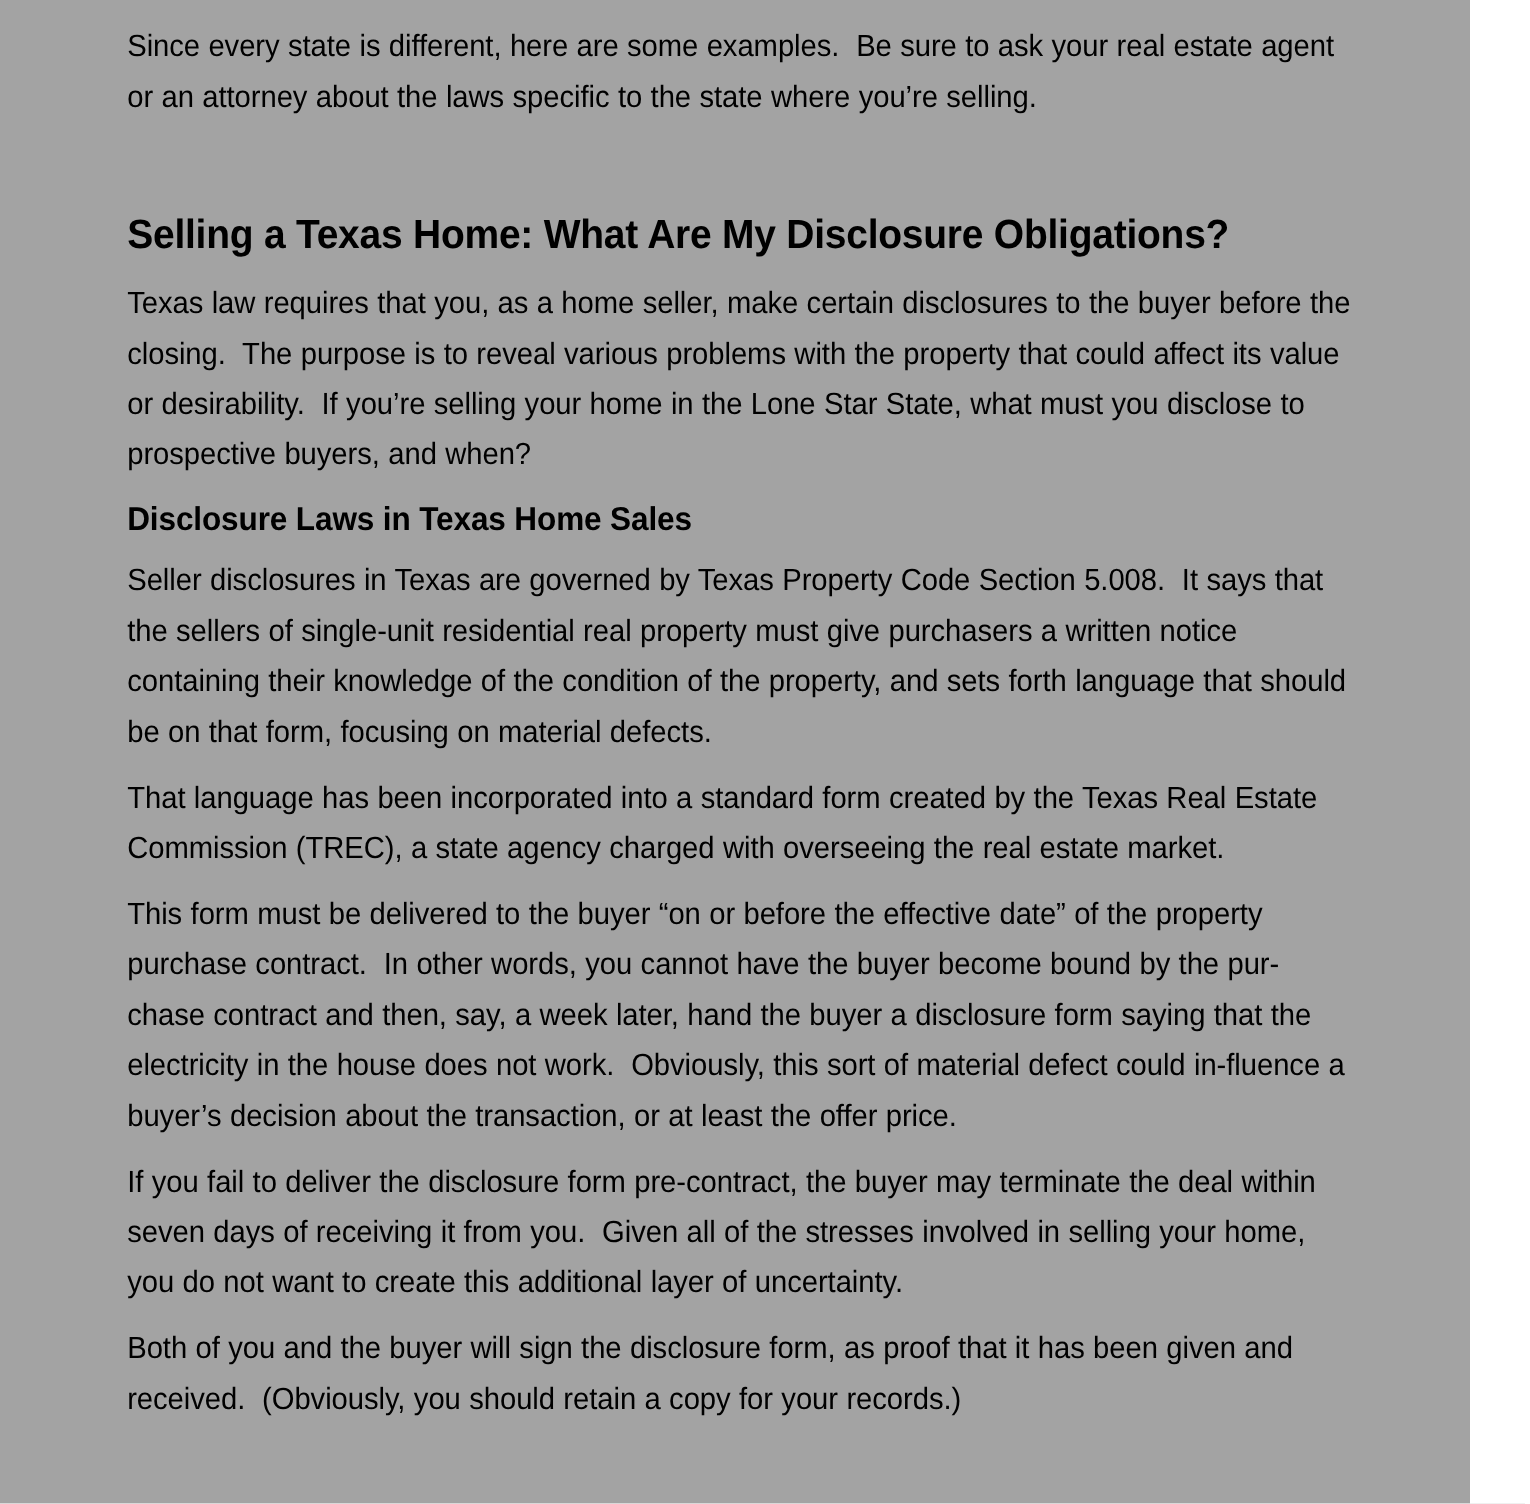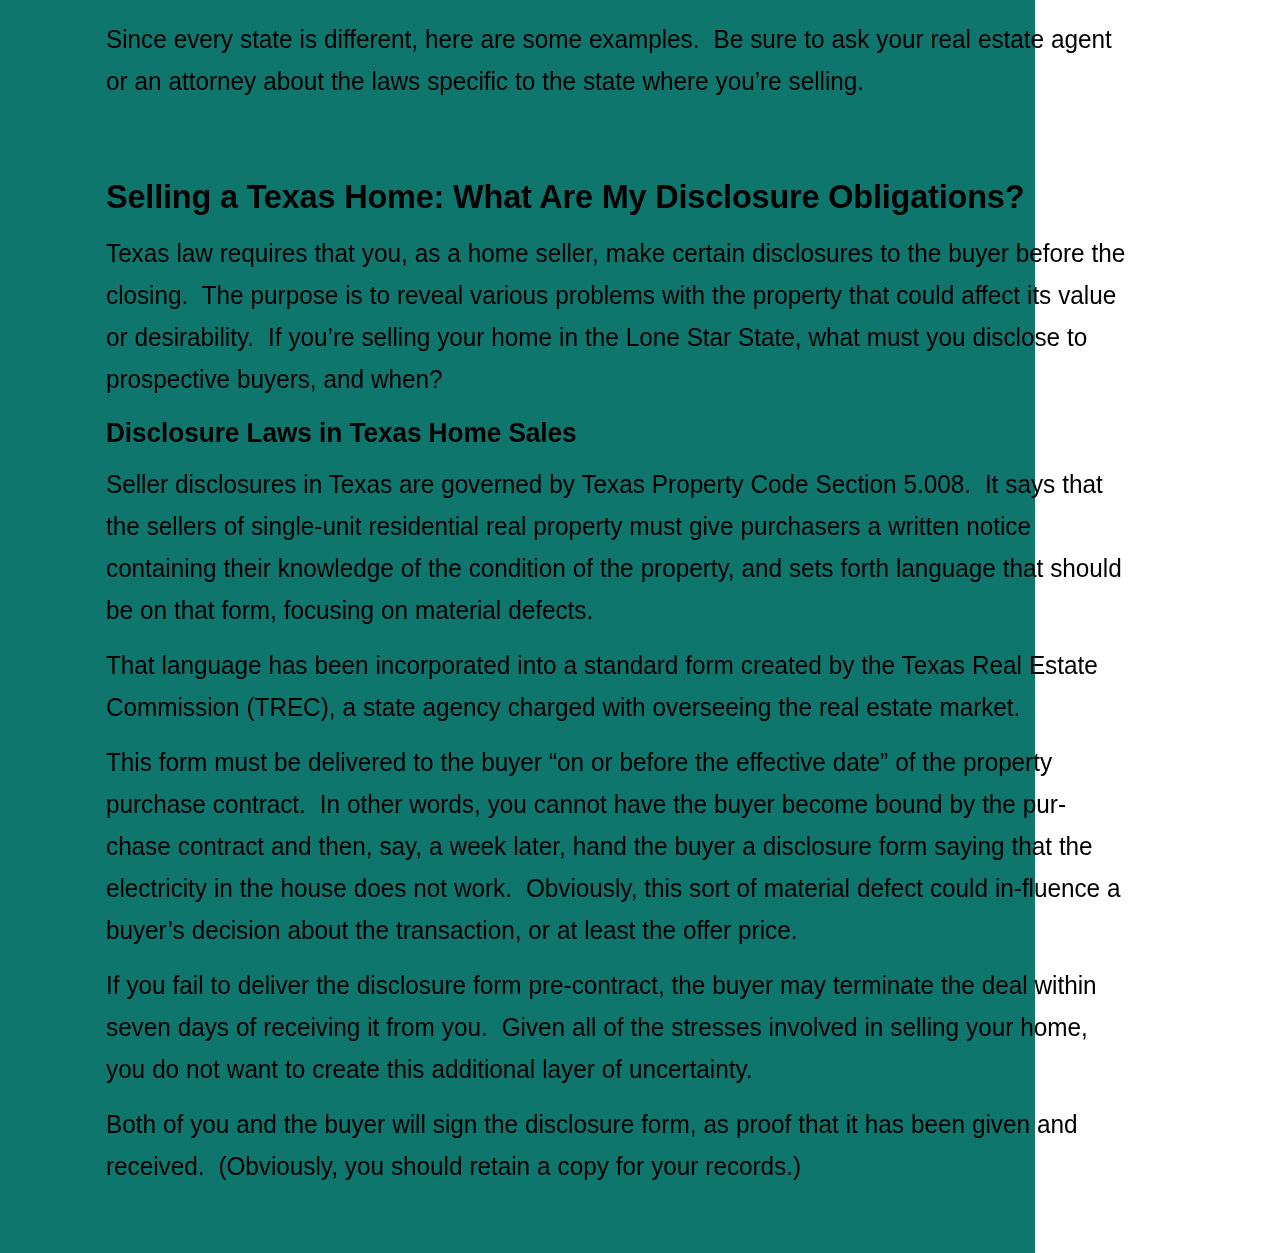--- a/index.html
+++ b/index.html
@@ -12,23 +12,23 @@
     width: 1275px;
     height: 1253px;
     overflow: hidden;
     font-family: "Liberation Sans", "DejaVu Sans", sans-serif;
     color: #000000;
     -webkit-font-smoothing: antialiased;
   }
 
   .page {
     position: relative;
-    width: 1035px;
+    width: 1225px;
     height: 1253px;
-    background: #0f766e;
+    background: #a3a3a3;
     box-sizing: border-box;
     padding: 0;
   }
 
   .content {
     position: absolute;
     left: 106px;
     top: 18px;
     width: 1072px;
   }

